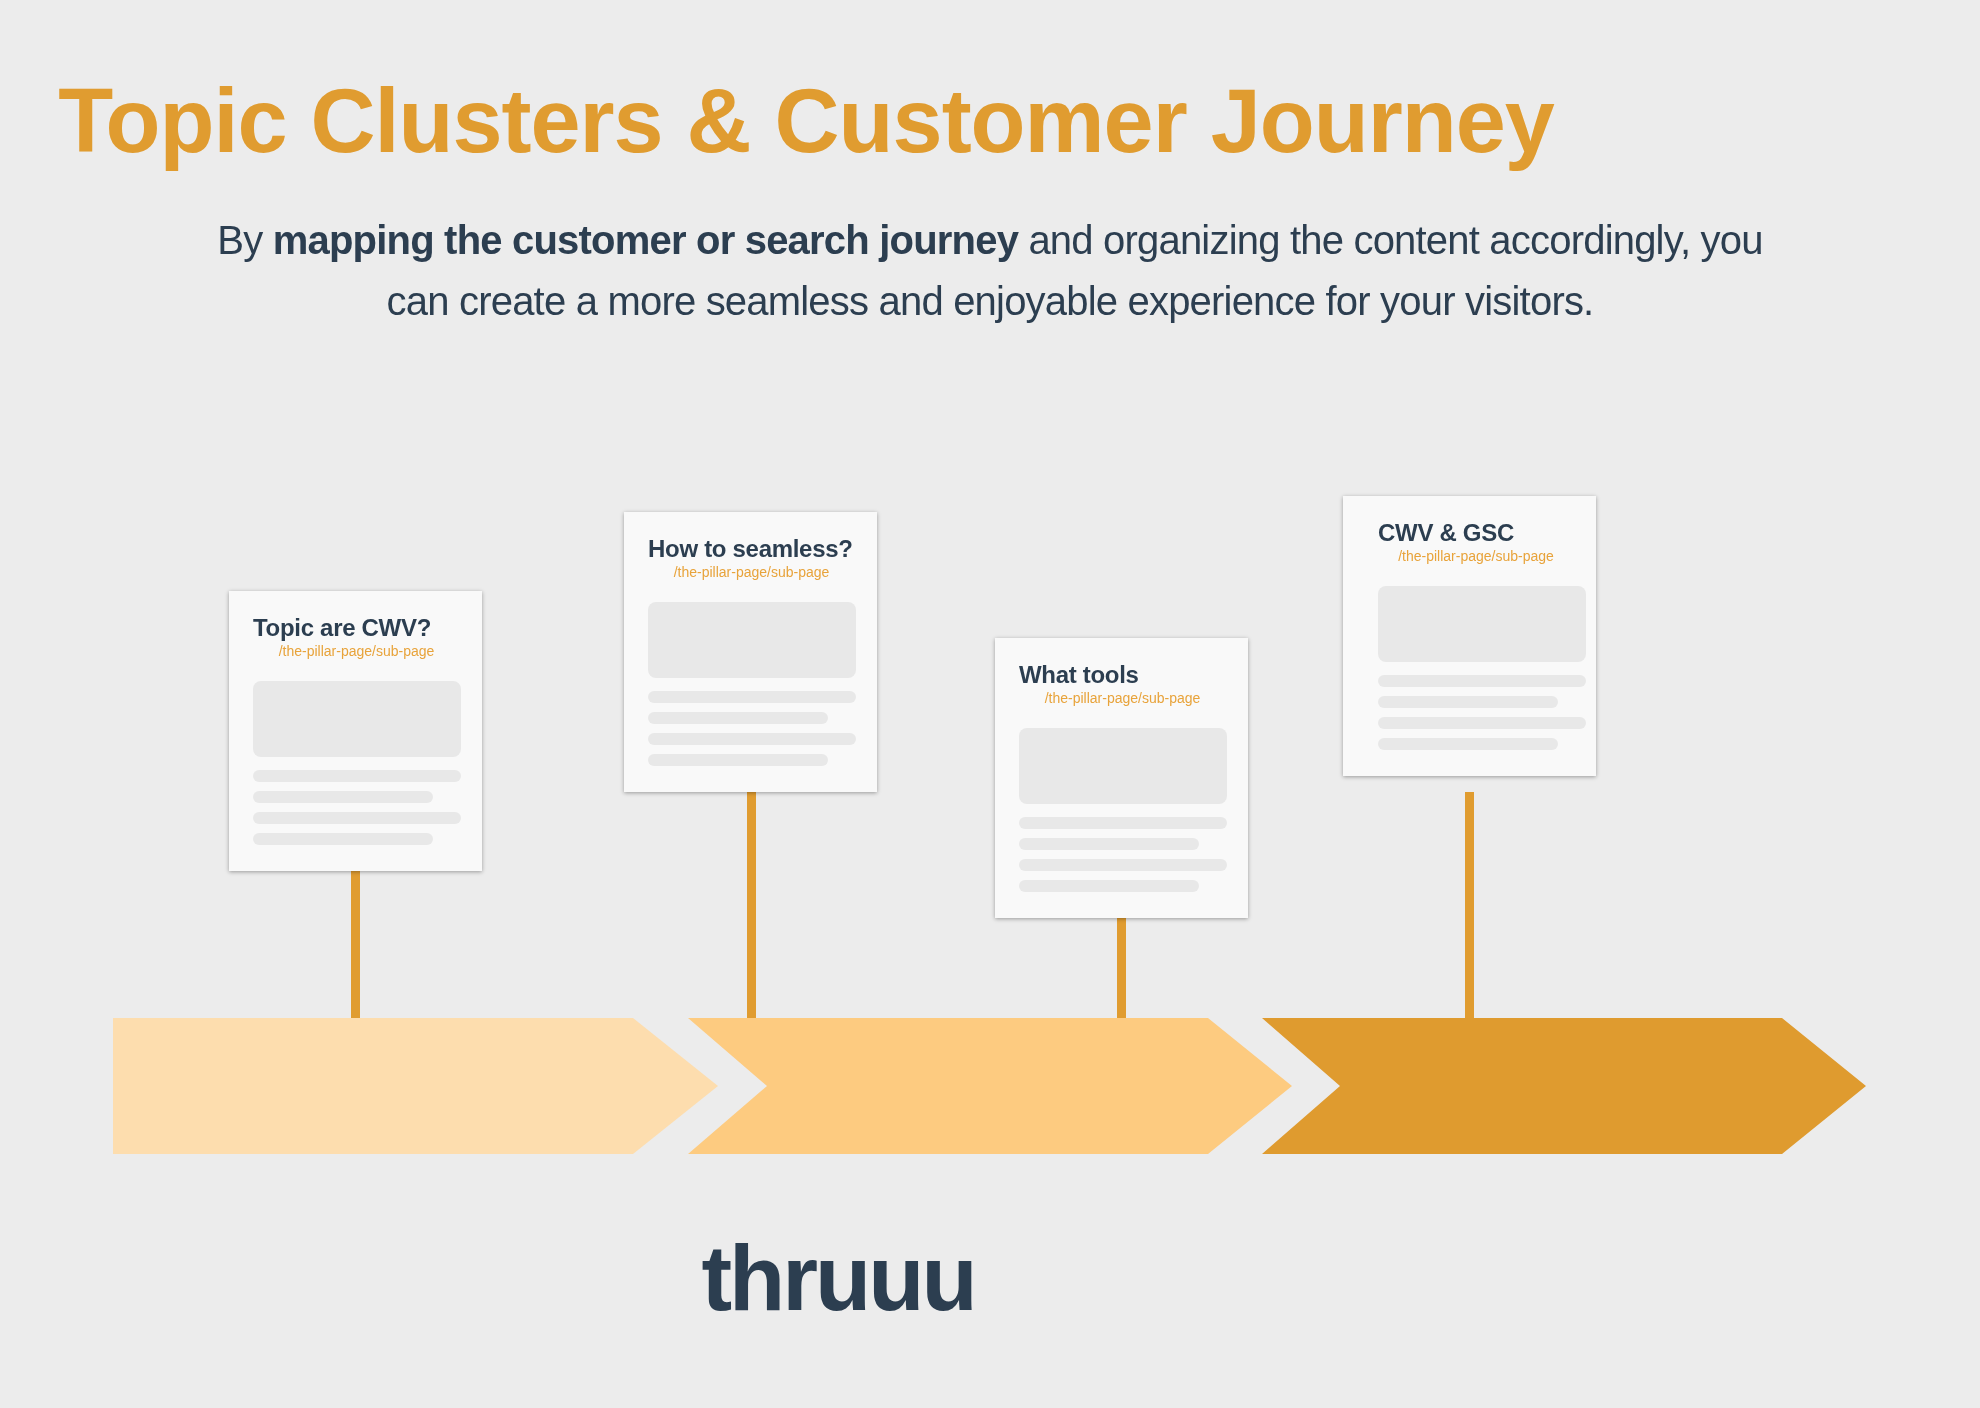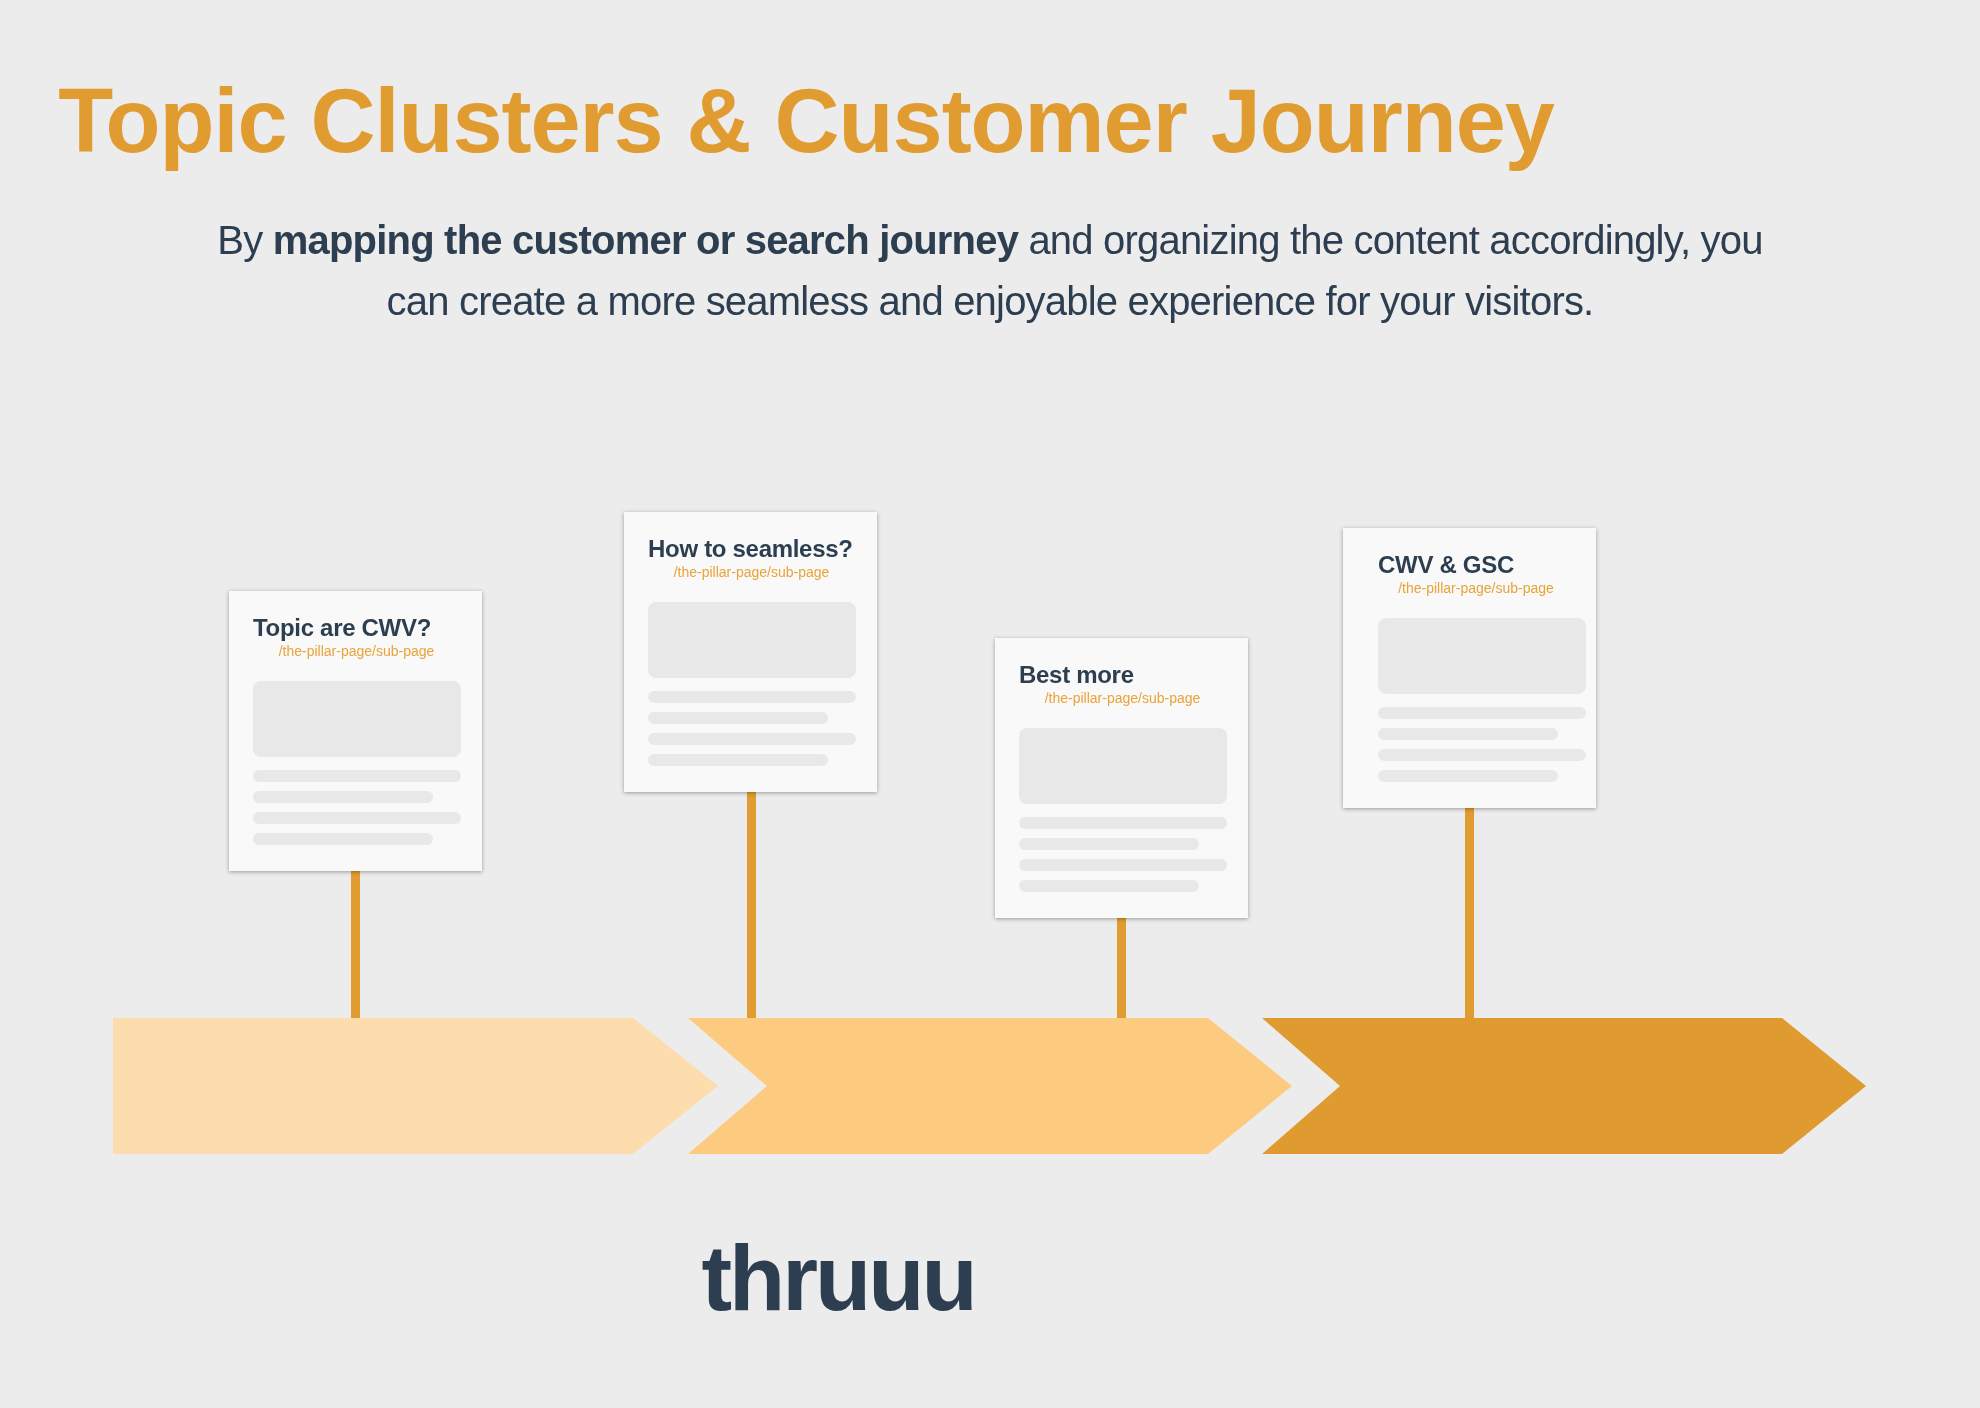--- a/index.html
+++ b/index.html
@@ -102,30 +102,30 @@
   <div class="card-title">How to seamless?</div>
   <div class="card-url">/the-pillar-page/sub-page</div>
   <div class="card-image"></div>
   <div class="card-line full first"></div>
   <div class="card-line short"></div>
   <div class="card-line full"></div>
   <div class="card-line short"></div>
 </div>
 
 <div class="card" style="left:995px; top:638px;">
-  <div class="card-title">Best more</div>
+  <div class="card-title">What tools</div>
   <div class="card-url">/the-pillar-page/sub-page</div>
   <div class="card-image"></div>
   <div class="card-line full first"></div>
   <div class="card-line short"></div>
   <div class="card-line full"></div>
   <div class="card-line short"></div>
 </div>
 
-<div class="card" style="left:1343px; top:528px;padding-left:35px;">
+<div class="card" style="left:1343px; top:496px;padding-left:35px;">
   <div class="card-title">CWV &amp; GSC</div>
   <div class="card-url">/the-pillar-page/sub-page</div>
   <div class="card-image"></div>
   <div class="card-line full first"></div>
   <div class="card-line short"></div>
   <div class="card-line full"></div>
   <div class="card-line short"></div>
 </div>
 
 <div class="logo">thruuu</div>

